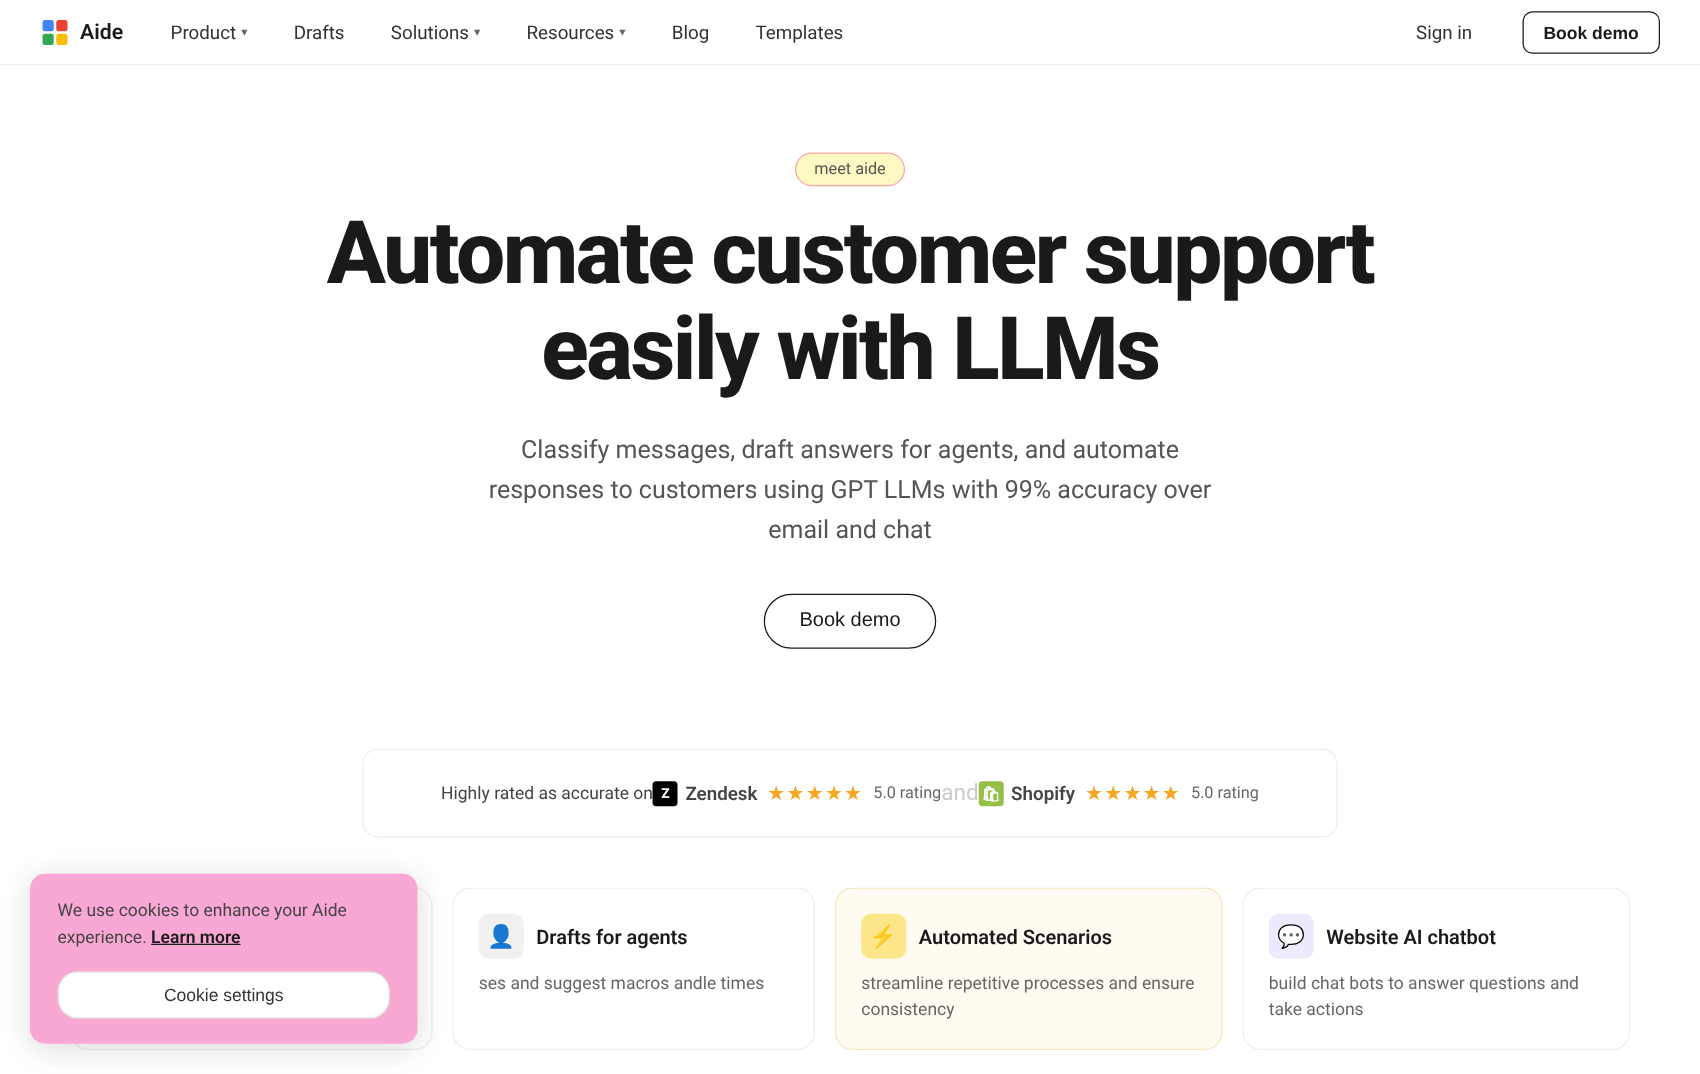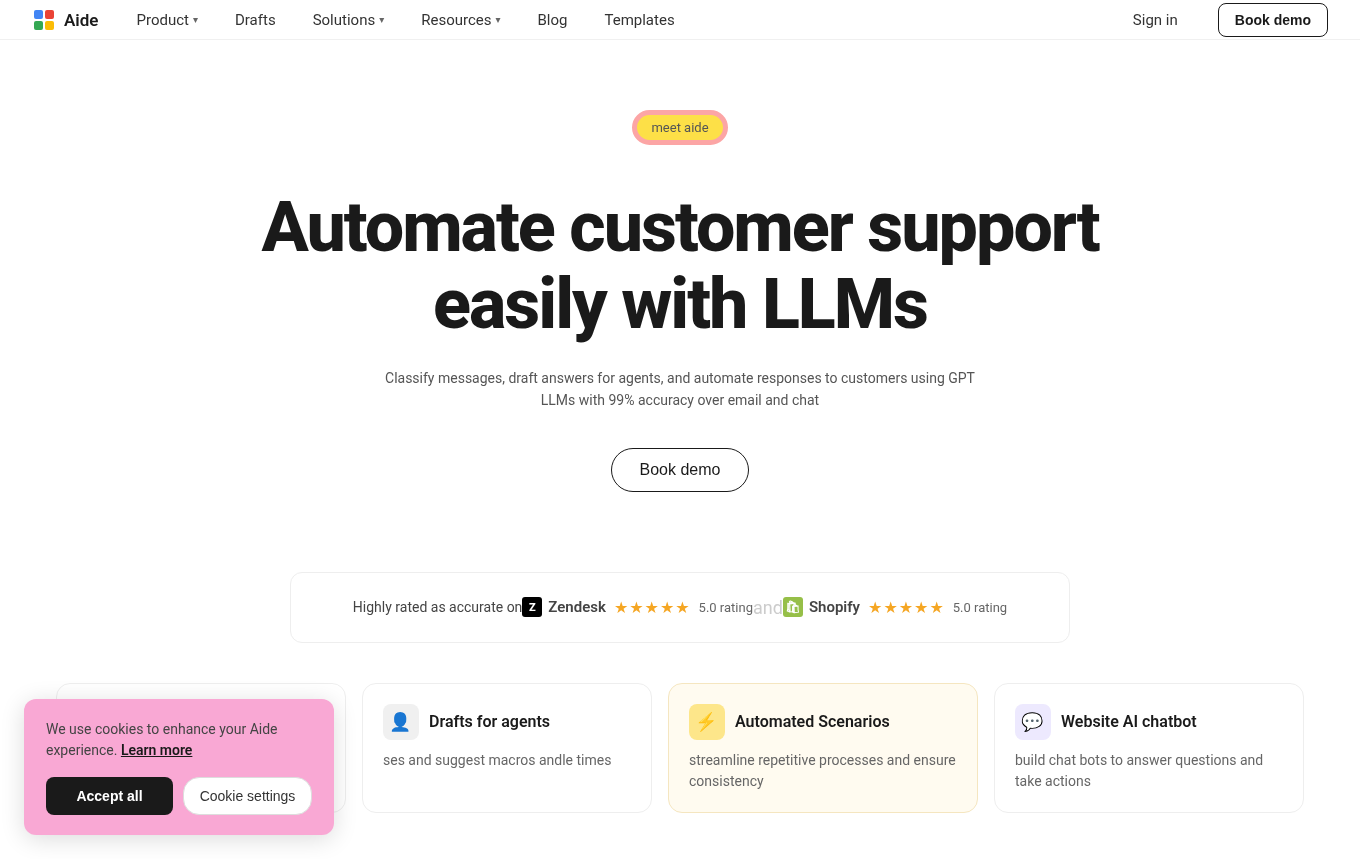--- a/index.html
+++ b/index.html
@@ -1,21 +1,21 @@
 <!DOCTYPE html>
 <html><head>
   <meta charset="utf-8">
   <style>
     * { margin: 0; padding: 0; box-sizing: border-box; }
     body { font-family: -apple-system, BlinkMacSystemFont, 'Segoe UI', Roboto, sans-serif; background: #fff; color: #1a1a1a; overflow-x: hidden; }
 
     
     nav {
       display: flex; align-items: center; justify-content: space-between;
-      padding: 0 32px; height: 40px; border-bottom: 1px solid #f0f0f0;
+      padding: 0 32px; height: 52px; border-bottom: 1px solid #f0f0f0;
       position: sticky; top: 0; background: #fff; z-index: 100;
     }
     .nav-left { display: flex; align-items: center; gap: 6px; }
     .logo-area { display: flex; align-items: center; gap: 8px; }
     .logo-icon { width: 24px; height: 24px; }
     .logo-text { font-size: 17px; font-weight: 600; color: #1a1a1a; }
     .nav-links { display: flex; align-items: center; gap: 13px; margin-left: 20px; }
     .nav-item {
       display: flex; align-items: center; gap: 4px;
       padding: 6px 12px; border-radius: 6px; cursor: pointer;
@@ -31,30 +31,30 @@
       padding: 8px 16px; cursor: pointer; background: #fff;
     }
 
     
     .hero {
       display: flex; flex-direction: column; align-items: center;
       padding: 70px 40px 50px; text-align: center;
     }
     .meet-badge {
       display: inline-block; padding: 5px 14px; border-radius: 20px;
-      border: 5px solid #fca5a5; font-size: 13px; color: #555;
-      margin-bottom: 44px; background: #fde047;
+      border: 1px solid #fca5a5; font-size: 13px; color: #555;
+      margin-bottom: 16px; background: #fef9c3;
     }
     .hero-title {
       font-size: 70px; font-weight: 800; line-height: 1.1;
       color: #1a1a1a; max-width: 900px; margin-bottom: 24px;
       letter-spacing: -2px;
     }
     .hero-subtitle {
-      font-size: 14px; color: #555; max-width: 600px;
+      font-size: 20px; color: #555; max-width: 600px;
       line-height: 1.6; margin-bottom: 36px;
     }
     .book-demo-hero {
       padding: 12px 28px; border-radius: 28px;
       border: 1.5px solid #1a1a1a; background: #fff;
       font-size: 16px; font-weight: 500; cursor: pointer; color: #1a1a1a;
     }
 
     
     .ratings-bar {
@@ -231,16 +231,15 @@
     <p class="feature-desc">build chat bots to answer questions and take actions</p>
   </div>
 </div>
 
 <div class="cookie-banner">
   <p class="cookie-text">
     <span>We use cookies to enhance your Aide experience.</span>
     <a>Learn more</a>
   </p>
   <div class="cookie-buttons">
-    <button class="accept-btn">Accept all</button>
     <button class="settings-btn">Cookie settings</button>
   </div>
 </div>
 
 </body></html>

